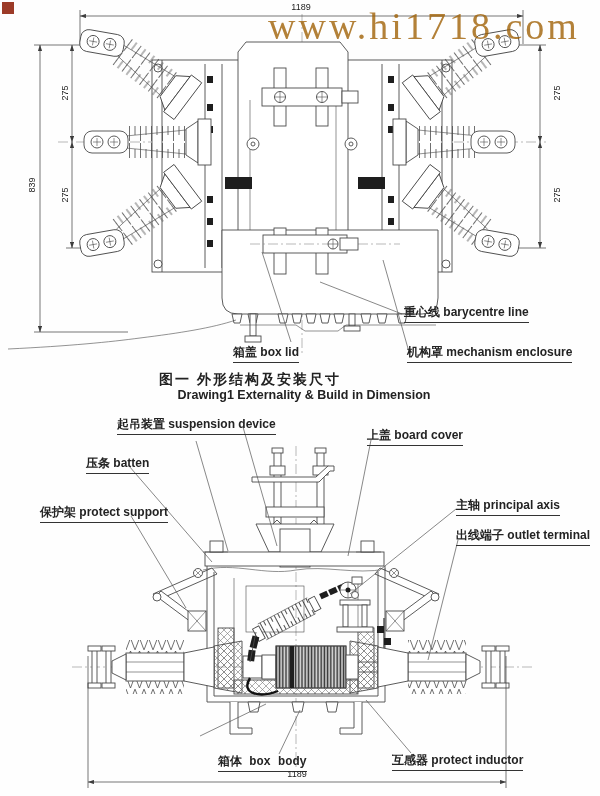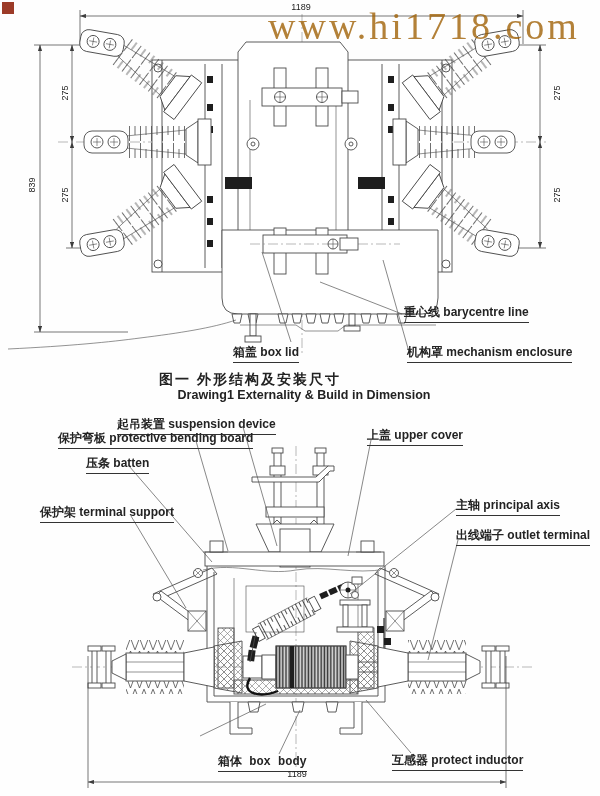--- a/index.html
+++ b/index.html
@@ -348,23 +348,22 @@
 <div class="dimtxt vdim" style="left:549px;top:88px;">275</div>
 <div class="dimtxt vdim" style="left:549px;top:190px;">275</div>
 
 <div class="label ul" style="left:404px;top:304px;">重心线 barycentre line</div>
 <div class="label ul" style="left:233px;top:344px;">箱盖 box lid</div>
 <div class="label ul" style="left:407px;top:344px;">机构罩 mechanism enclosure</div>
 <div id="title-zh">图一 外形结构及安装尺寸</div>
 <div id="title-en">Drawing1 Externality &amp; Build in Dimension</div>
 
 <div class="label ul" style="left:117px;top:416px;">起吊装置 suspension device</div>
-<div class="label ul" style="left:58px;top:430px;">保护弯板 protective bending board</div>
 <div class="label ul" style="left:86px;top:455px;">压条 batten</div>
-<div class="label ul" style="left:40px;top:504px;">保护架 terminal support</div>
-<div class="label ul" style="left:367px;top:427px;">上盖 upper cover</div>
+<div class="label ul" style="left:40px;top:504px;">保护架 protect support</div>
+<div class="label ul" style="left:367px;top:427px;">上盖 board cover</div>
 <div class="label ul" style="left:456px;top:497px;">主轴 principal axis</div>
 <div class="label ul" style="left:456px;top:527px;">出线端子 outlet terminal</div>
 <div class="label ul" style="left:218px;top:753px;font-family:Liberation Mono, monospace;">箱体 box body</div>
 <div class="label ul" style="left:392px;top:752px;">互感器 protect inductor</div>
 <div class="dimtxt ctr" style="left:267px;top:769px;width:60px;">1189</div>
 
 </div>
 
 </body></html>

